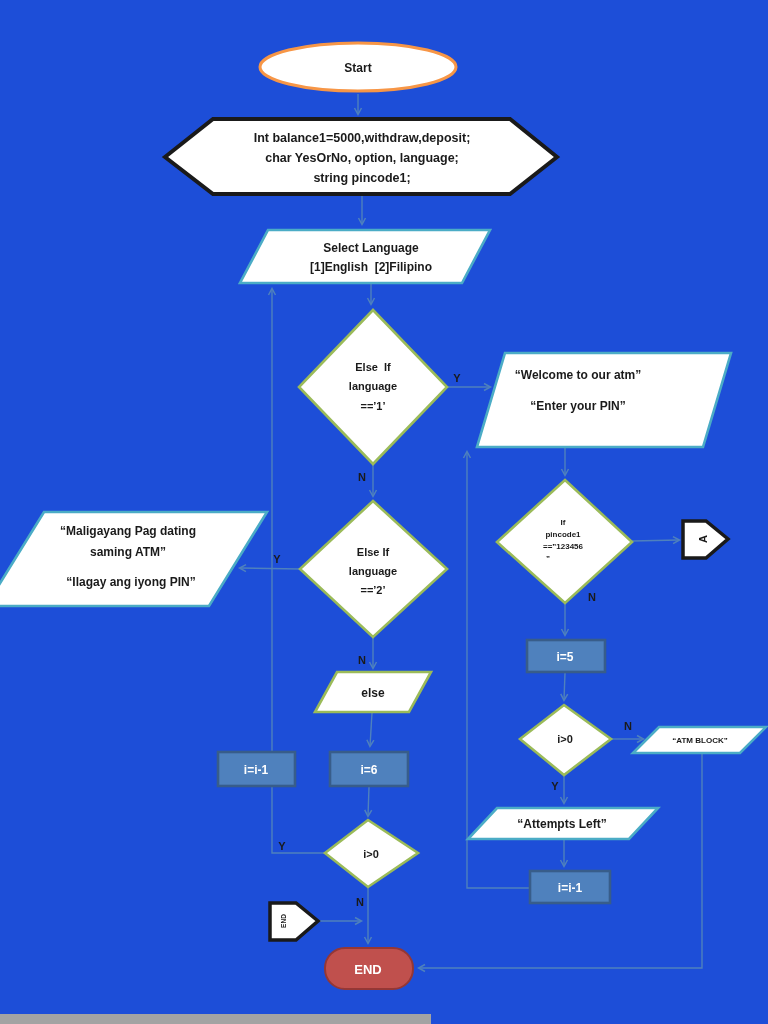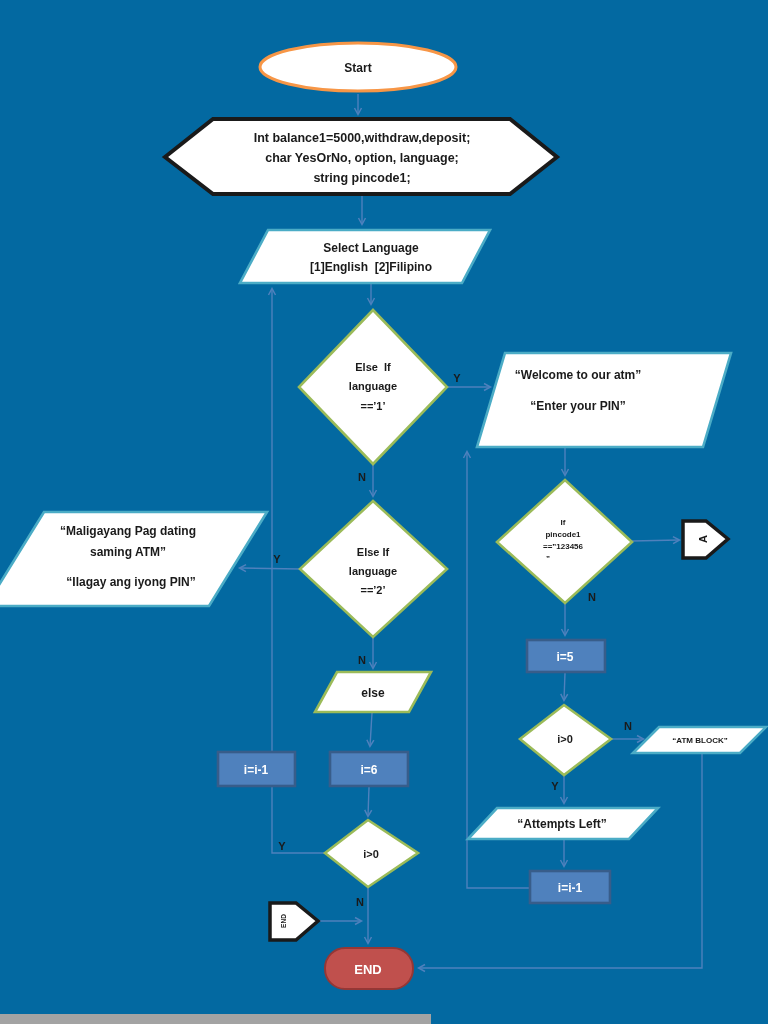--- a/index.html
+++ b/index.html
@@ -1,16 +1,16 @@
 <!DOCTYPE html>
 <html><head>
 <meta charset="utf-8">
 <style>
   html,body{margin:0;padding:0;background:#ffffff;}
-  .canvas{position:relative;width:768px;height:1024px;background:#0369a1;overflow:hidden;}
+  .canvas{position:relative;width:768px;height:1024px;background:#1d4ed8;overflow:hidden;}
   svg{position:absolute;left:0;top:0;}
   svg text{font-family:"Liberation Sans",sans-serif;font-weight:bold;text-anchor:middle;fill:#1a1a1a;}
   .t12{font-size:12px;}
   .t12b{font-size:12.5px;}
   .t11{font-size:11px;}
   .t13{font-size:13px;}
   .t8{font-size:8px;}
   .t65{font-size:6.5px;}
   .white{fill:#ffffff;}
   .shape-orange{fill:#ffffff;stroke:#F79646;stroke-width:3;}

